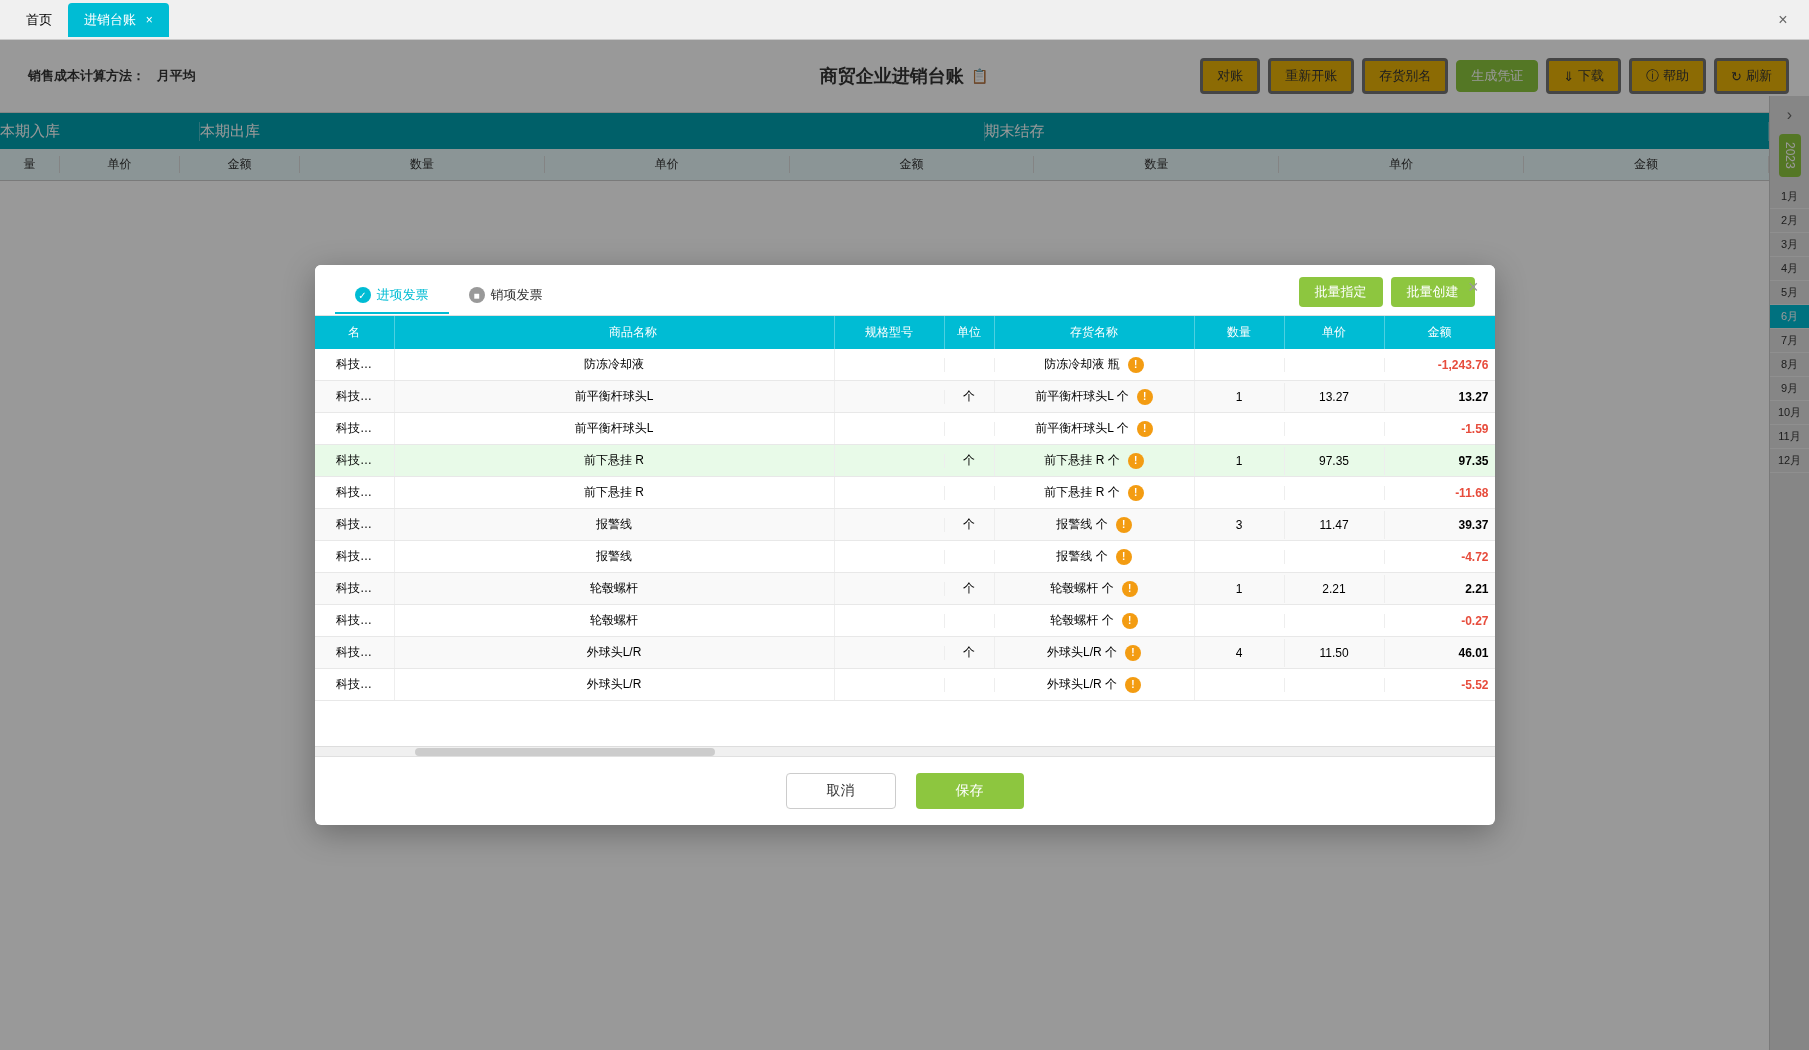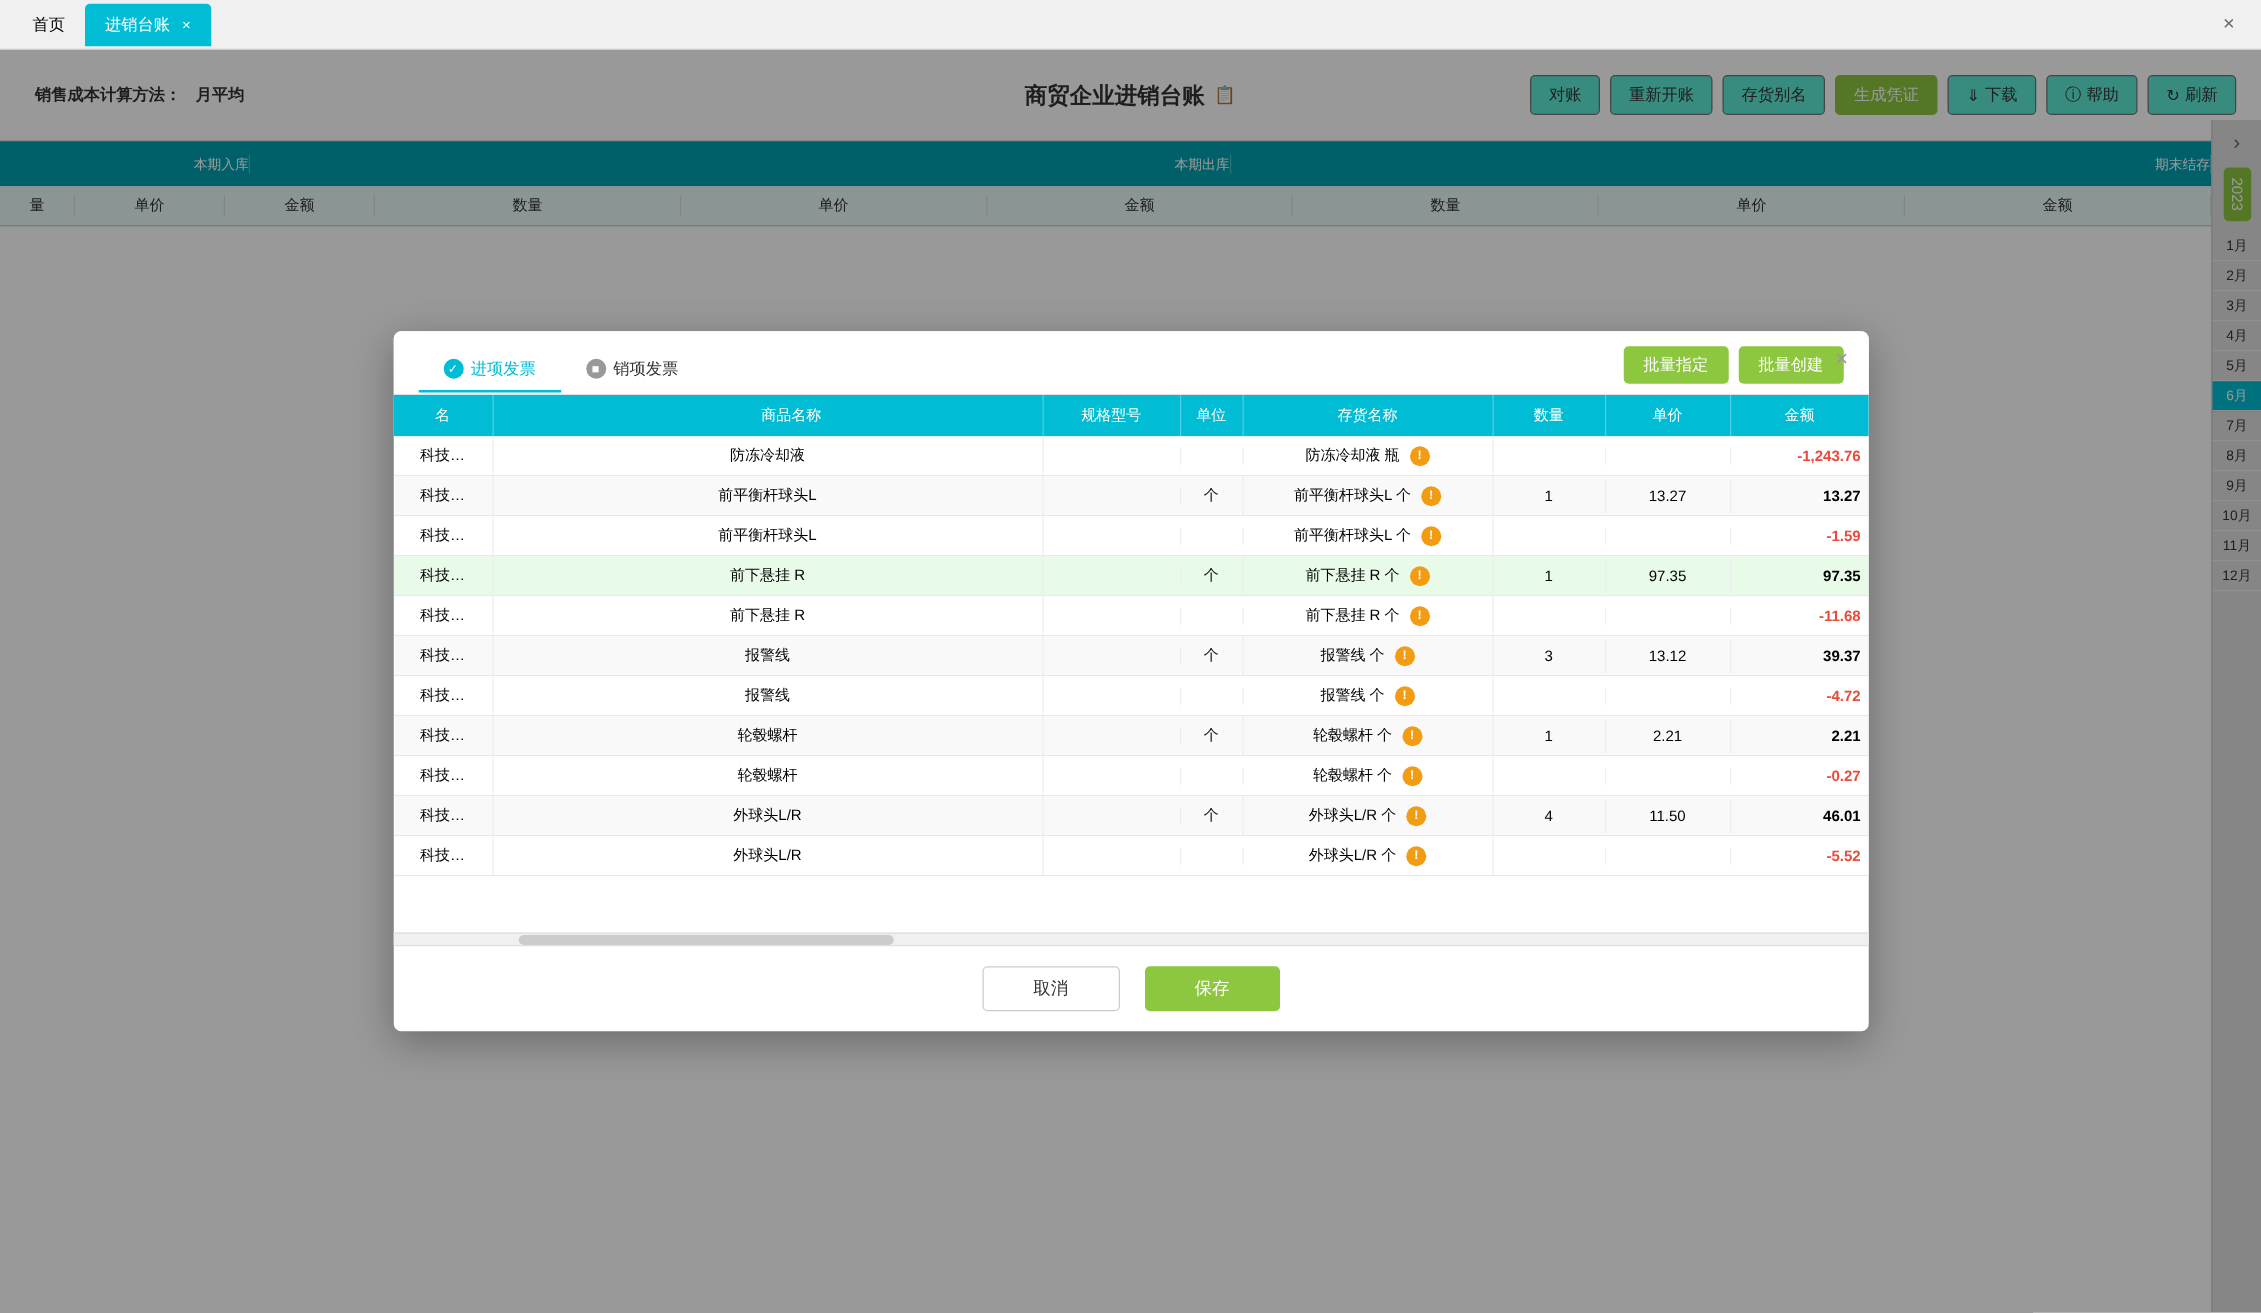--- a/index.html
+++ b/index.html
@@ -41,29 +41,29 @@
     .page-title {
       position: absolute; left: 50%; transform: translateX(-50%);
       font-size: 18px; font-weight: bold; color: #333; display: flex; align-items: center; gap: 8px;
     }
     .toolbar-btns { margin-left: auto; display: flex; gap: 8px; align-items: center; }
     .btn {
       padding: 6px 14px; border-radius: 4px; cursor: pointer; font-size: 13px;
       border: 1px solid #ccc; background: #fff; color: #333;
     }
     .btn-primary { background: #8dc63f; color: #fff; border-color: #8dc63f; }
-    .btn-outline { background: #5eead4; color: #333; border: 1px solid #737373; }
+    .btn-outline { background: #eab308; color: #333; border: 3px solid #737373; }
     .btn-icon { display: flex; align-items: center; gap: 4px; }
 
     
     .table-header-bands {
       display: flex; background: #00a0b0; color: #fff; text-align: center;
       height: 36px; align-items: center;
     }
-    .band { flex: 1; text-align: right; font-size: 11px; border-right: 1px solid rgba(255,255,255,0.3); }
+    .band { flex: 1; text-align: left; font-size: 15px; border-right: 1px solid rgba(255,255,255,0.3); }
     .band:last-child { border-right: none; }
 
     .table-sub-header {
       display: flex; background: #e8f8fa; color: #333; text-align: center;
       height: 32px; align-items: center; border-bottom: 1px solid #ccc;
     }
     .sub-col { flex: 1; text-align: center; font-size: 12px; border-right: 1px solid #ddd; padding: 0 4px; }
 
     
     .side-panel {
@@ -410,21 +410,21 @@
       <div class="mt-cell col-product">报警线</div>
       <div class="mt-cell col-spec"></div>
       <div class="mt-cell col-unit">个</div>
       <div class="mt-cell col-inventory">
                 <div class="inventory-cell">
                   <span>报警线 个</span>
                   <span class="warning-icon">!</span>
                 </div>
               </div>
       <div class="mt-cell col-qty">3</div>
-      <div class="mt-cell col-price">13.12</div>
+      <div class="mt-cell col-price">11.47</div>
       <div class="mt-cell col-amount right ">39.37</div>
     </div>
             <div class="mt-row">
       <div class="mt-cell col-name">科技…</div>
       <div class="mt-cell col-product">报警线</div>
       <div class="mt-cell col-spec"></div>
       <div class="mt-cell col-unit"></div>
       <div class="mt-cell col-inventory">
                 <div class="inventory-cell">
                   <span>报警线 个</span>

